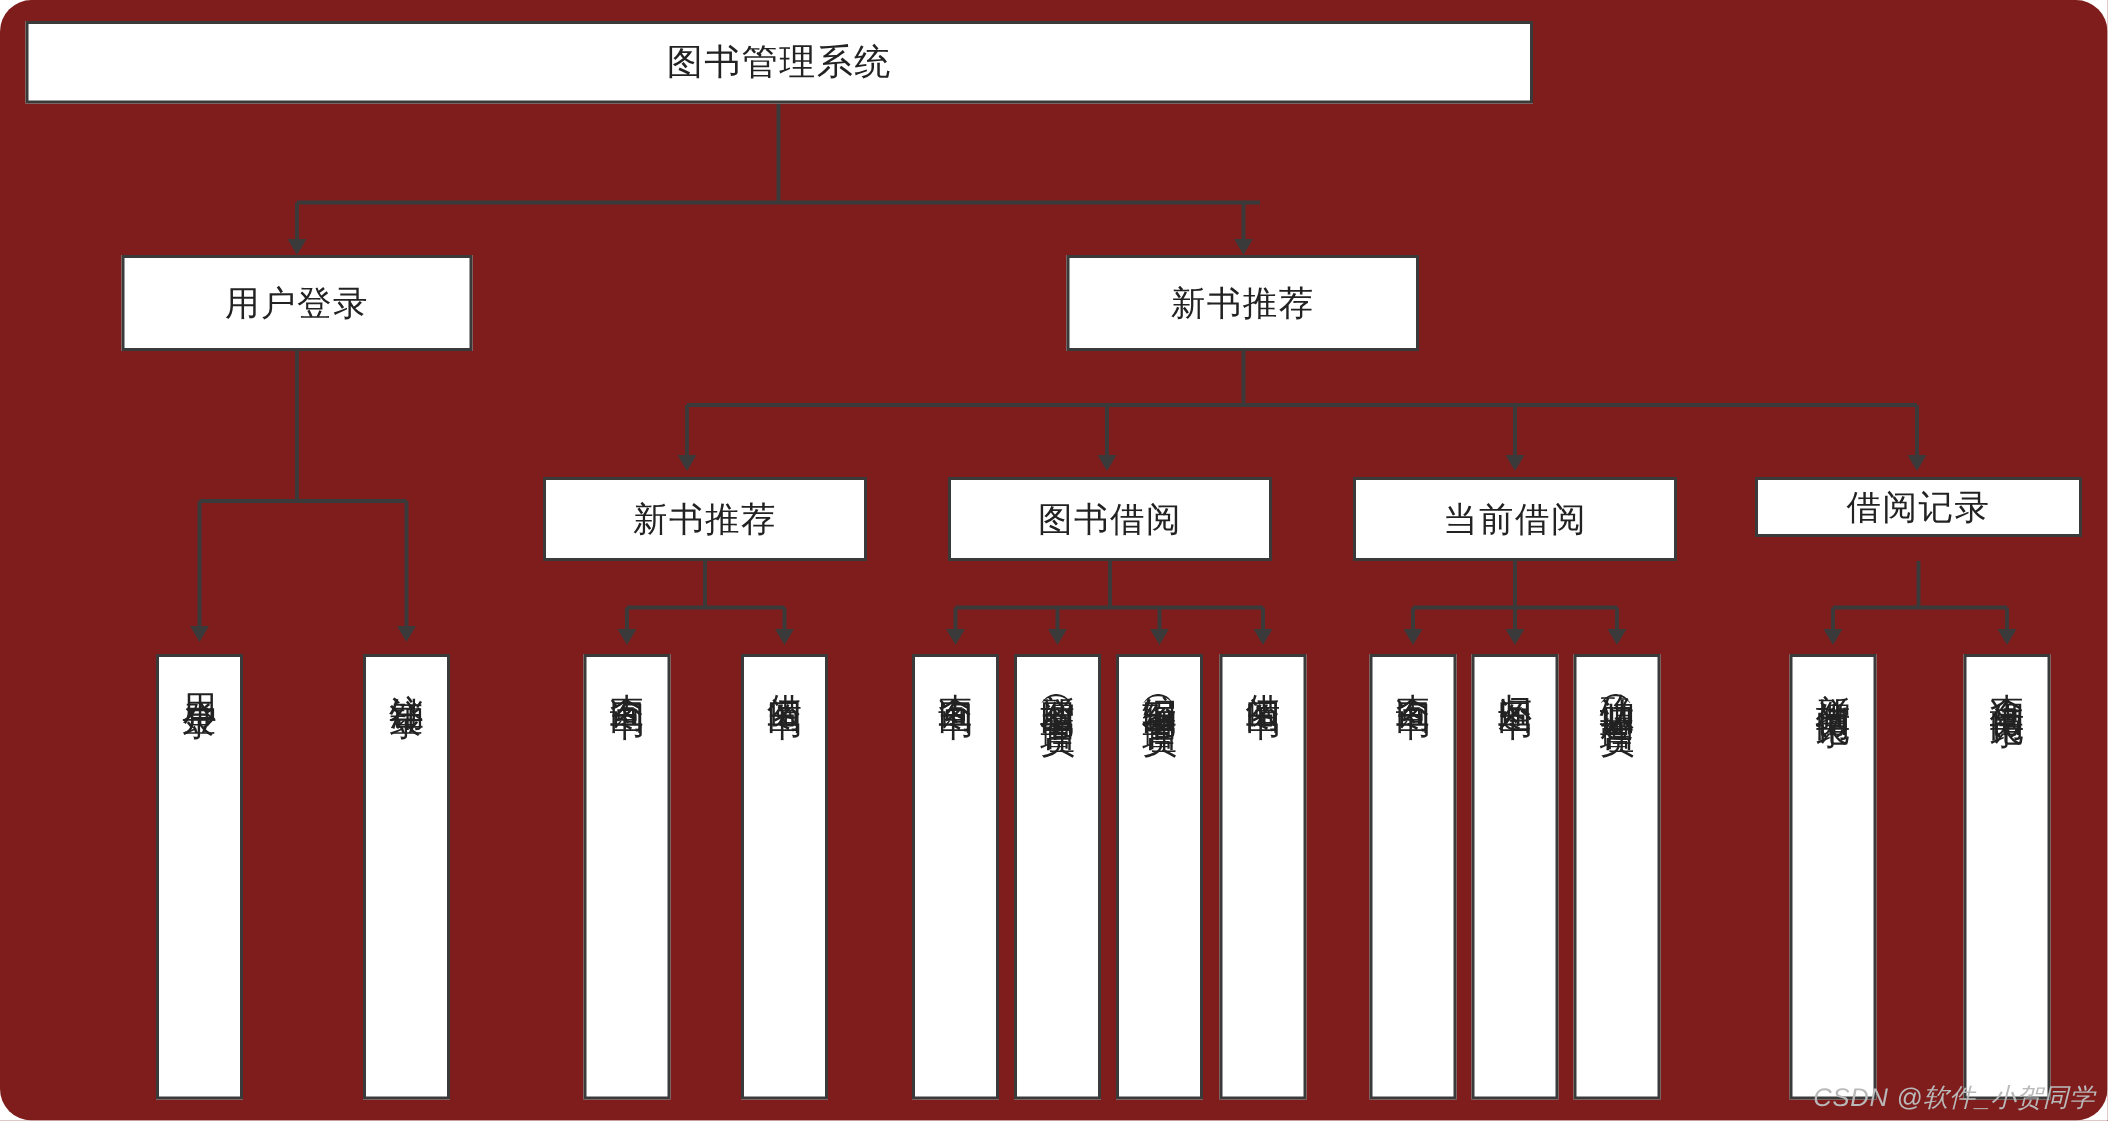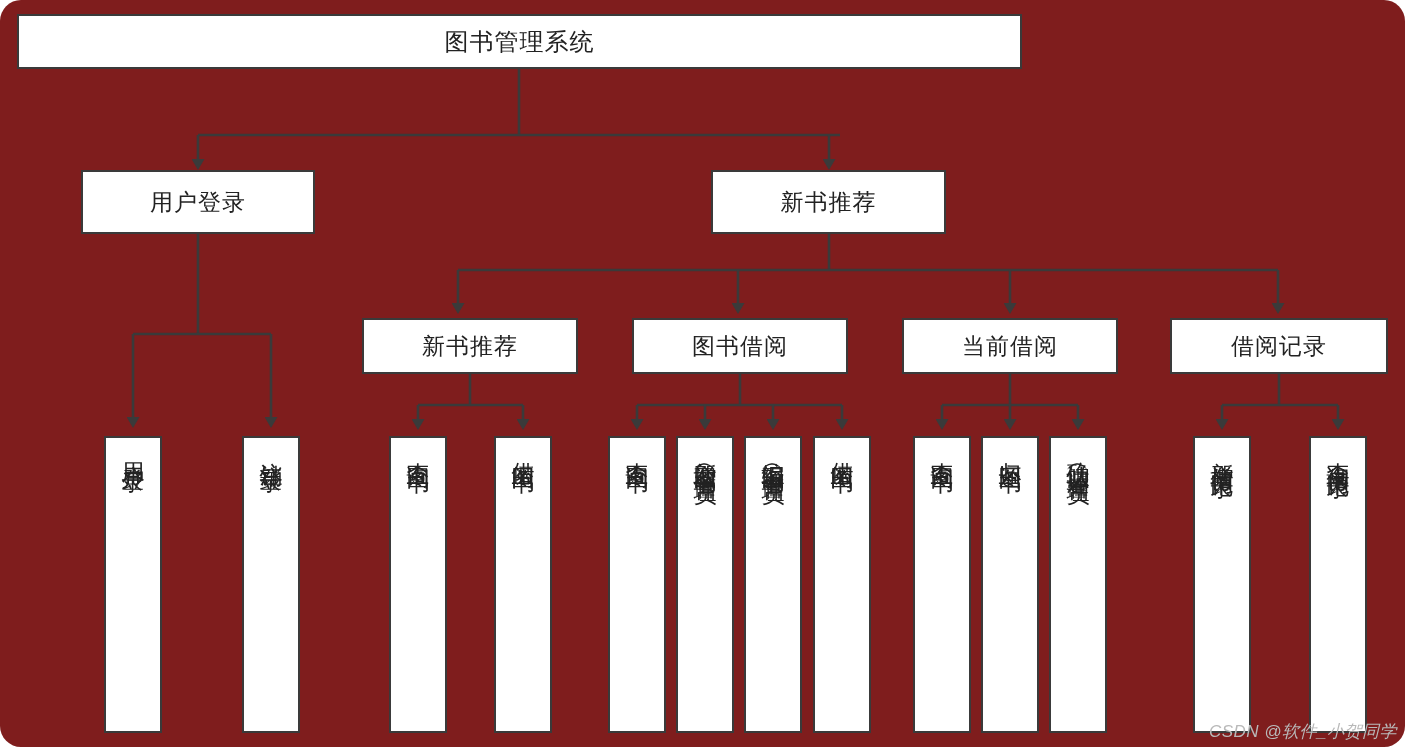--- a/index.html
+++ b/index.html
@@ -142,21 +142,21 @@
 
   <div class="node h" style="left:632px; top:318px; width:216px; height:56px;">
     <span class="label">图书借阅</span>
   </div>
   <div class="node h" style="left:362px; top:318px; width:216px; height:56px;">
     <span class="label">新书推荐</span>
   </div>
   <div class="node h" style="left:902px; top:318px; width:216px; height:56px;align-items:center;">
     <span class="label">当前借阅</span>
   </div>
-  <div class="node h" style="left:1170px; top:318px; width:218px; height:56px;">
+  <div class="node h" style="left:1170px; top:318px; width:218px; height:40px;">
     <span class="label">借阅记录</span>
   </div>
 
   <div class="node v" style="left:104px; top:436px; width:58px; height:297px;">
     <span class="label">用户登录</span>
   </div>
   <div class="node v" style="left:242px; top:436px; width:58px; height:297px;">
     <span class="label">注销登录</span>
   </div>
 

